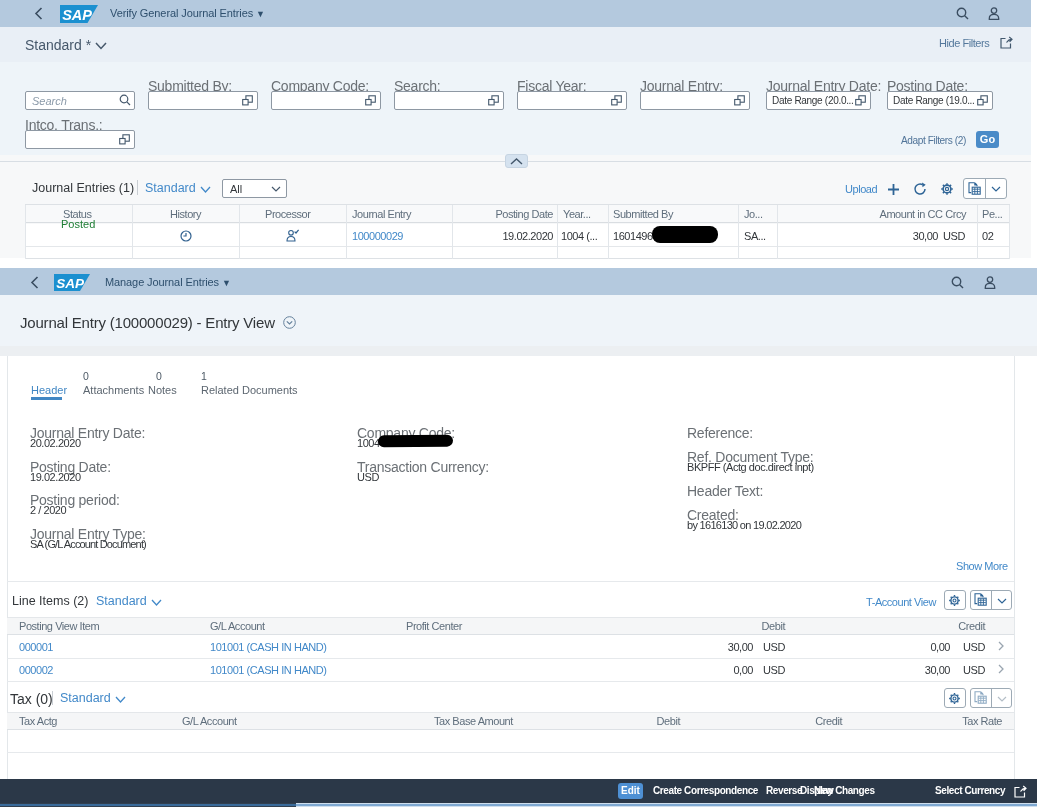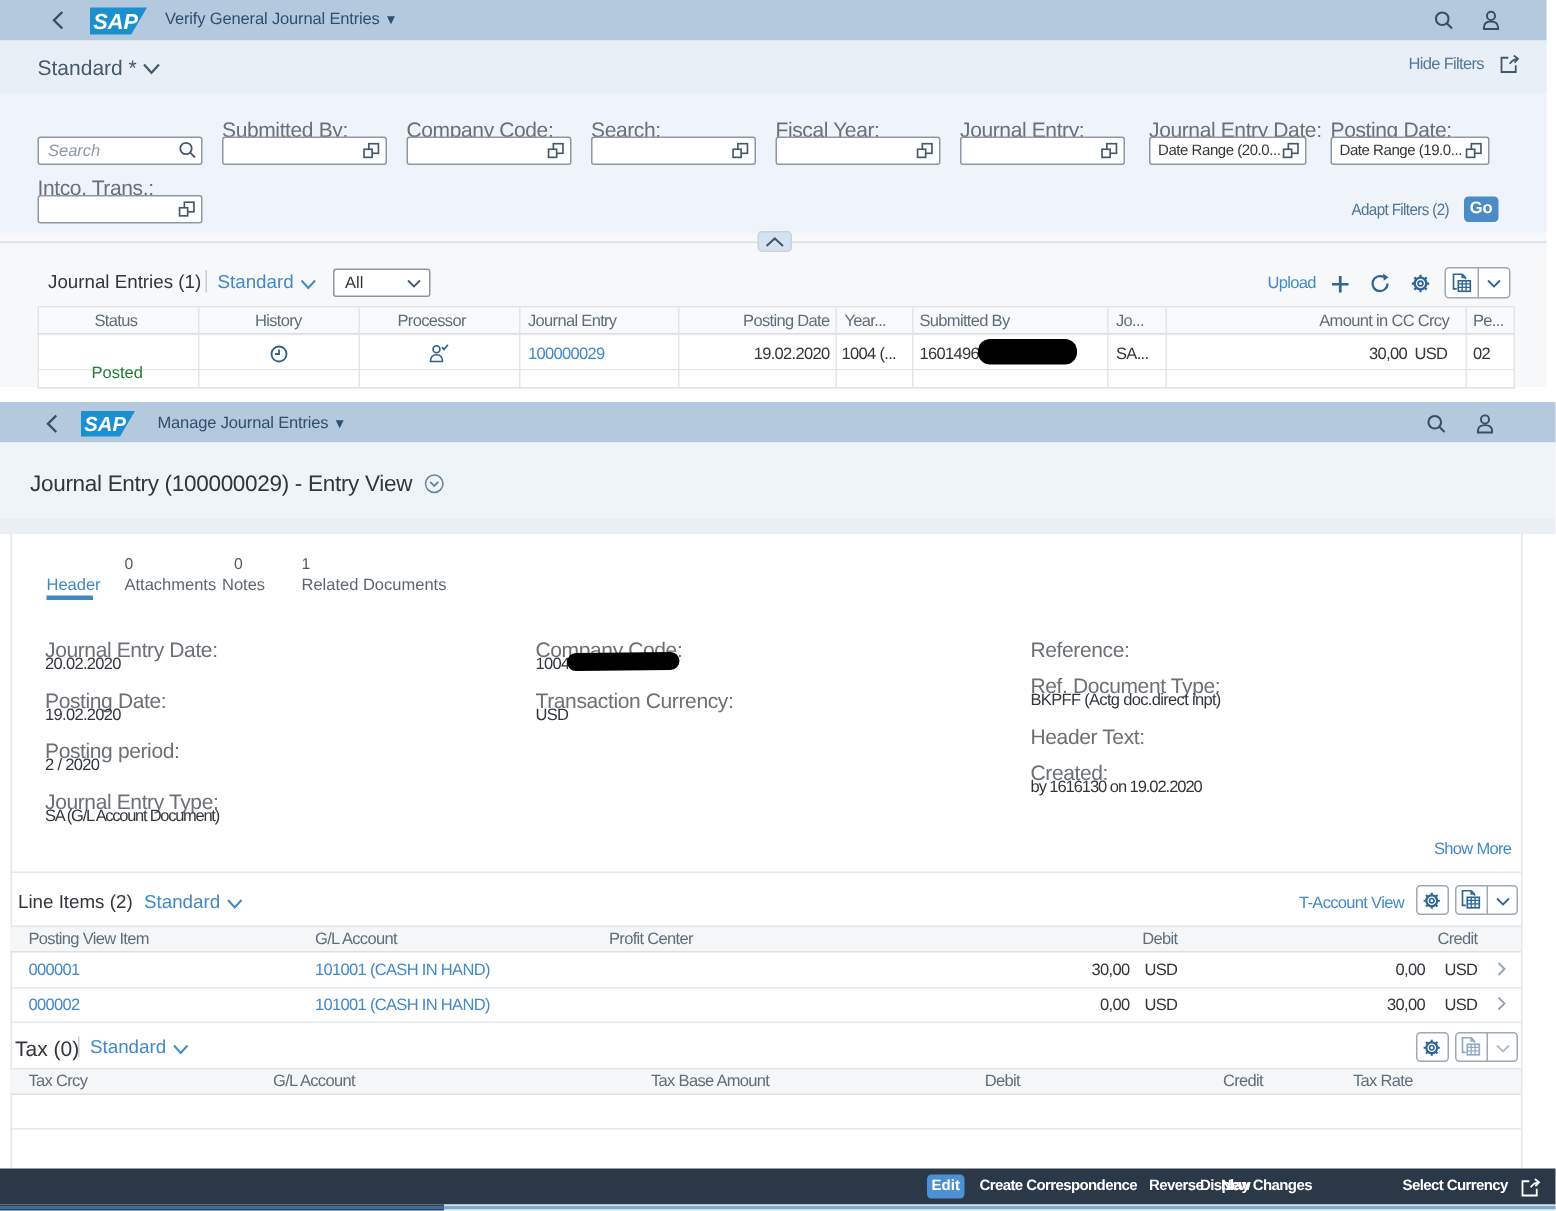--- a/index.html
+++ b/index.html
@@ -198,21 +198,21 @@
     <div class="hc" style="left:145px">History</div>
     <div class="hc" style="left:240px">Processor</div>
     <div class="hc" style="left:327px">Journal Entry</div>
     <div class="hc" style="left:428px;width:100px;text-align:right">Posting Date</div>
     <div class="hc" style="left:538px">Year...</div>
     <div class="hc" style="left:588px">Submitted By</div>
     <div class="hc" style="left:719px">Jo...</div>
     <div class="hc" style="left:841px;width:100px;text-align:right">Amount in CC Crcy</div>
     <div class="hc" style="left:957px">Pe...</div>
 
-    <div class="abs" style="left:36px;top:38px;font-size:11px;color:#1e7e34">Posted</div>
+    <div class="abs" style="left:36px;top:13px;font-size:11px;color:#1e7e34">Posted</div>
     <svg class="abs" style="left:155px;top:25px" width="12" height="12" viewBox="0 0 12 12">
         <circle cx="6" cy="6" r="5" fill="none" stroke="#31618f" stroke-width="1.2"></circle>
         <path d="M6 3 V6 H3.4" fill="none" stroke="#31618f" stroke-width="1.2"></path>
       </svg>
     <svg class="abs" style="left:261px;top:24px" width="13" height="13" viewBox="0 0 13 13">
         <circle cx="5" cy="3.8" r="2.3" fill="none" stroke="#31618f" stroke-width="1.1"></circle>
         <path d="M1 12 C1 8.8 2.8 7.5 5 7.5 C7.2 7.5 9 8.8 9 12 Z" fill="none" stroke="#31618f" stroke-width="1.1"></path>
         <path d="M8.6 2.6 L10 4 L12.6 0.8" fill="none" stroke="#31618f" stroke-width="1.2"></path>
       </svg>
     <div class="link" style="left:327px;top:25px">100000029</div>
@@ -364,26 +364,26 @@
   <svg class="abs" style="left:974px;top:423px" width="13" height="13" viewBox="0 0 13 13">
       <path d="M6.8 0.8 H1 V10.6 H3.2 M6.8 0.8 V3 H9 M6.8 0.8 L9 3 M9 3 V4.2" fill="none" stroke="#8fabc4" stroke-width="1.1"></path>
       <rect x="4.2" y="5.2" width="8" height="7" fill="none" stroke="#8fabc4" stroke-width="1.1"></rect>
       <path d="M4.5 7.2 H11.9 M6.8 5.5 V12 M9.4 5.5 V12 M4.5 9.6 H11.9" stroke="#8fabc4" stroke-width="0.9"></path>
     </svg>
   <svg class="abs" style="left:997px;top:428px" width="10" height="6" viewBox="0 0 10 6">
       <path d="M1 1 L5 5 L9 1" fill="none" stroke="#b4bec7" stroke-width="1.2"></path>
     </svg>
 
   <div class="abs" style="left:7px;top:444px;width:1007px;height:18px;background:#f5f6f7;border-top:1px solid #e4e7ea;border-bottom:1px solid #dde1e5"></div>
-  <div class="hc abs" style="left:19px;top:447px">Tax Crcy</div>
+  <div class="hc abs" style="left:19px;top:447px">Tax Actg</div>
   <div class="hc abs" style="left:182px;top:447px">G/L Account</div>
   <div class="hc abs" style="left:434px;top:447px">Tax Base Amount</div>
   <div class="hc abs" style="left:580px;top:447px;width:100px;text-align:right">Debit</div>
   <div class="hc abs" style="left:742px;top:447px;width:100px;text-align:right">Credit</div>
-  <div class="hc abs" style="left:902px;top:447px;width:100px;text-align:left">Tax Rate</div>
+  <div class="hc abs" style="left:902px;top:447px;width:100px;text-align:right">Tax Rate</div>
   <div class="sep" style="left:7px;top:484px;width:1007px"></div>
 </div>
 
 <div id="foot">
   <div class="abs" style="left:618px;top:4px;width:25px;height:16px;background:#4e90d4;border-radius:3px;color:#fff;font-size:10px;font-weight:bold;text-align:center;line-height:16px">Edit</div>
   <div class="fbtn" style="left:653px">Create Correspondence</div>
   <div class="fbtn" style="left:766px">Reverse</div>
   <div class="fbtn" style="left:814px">New</div>
   <div class="fbtn" style="left:800px">Display Changes</div>
   <div class="fbtn" style="left:935px">Select Currency</div>

